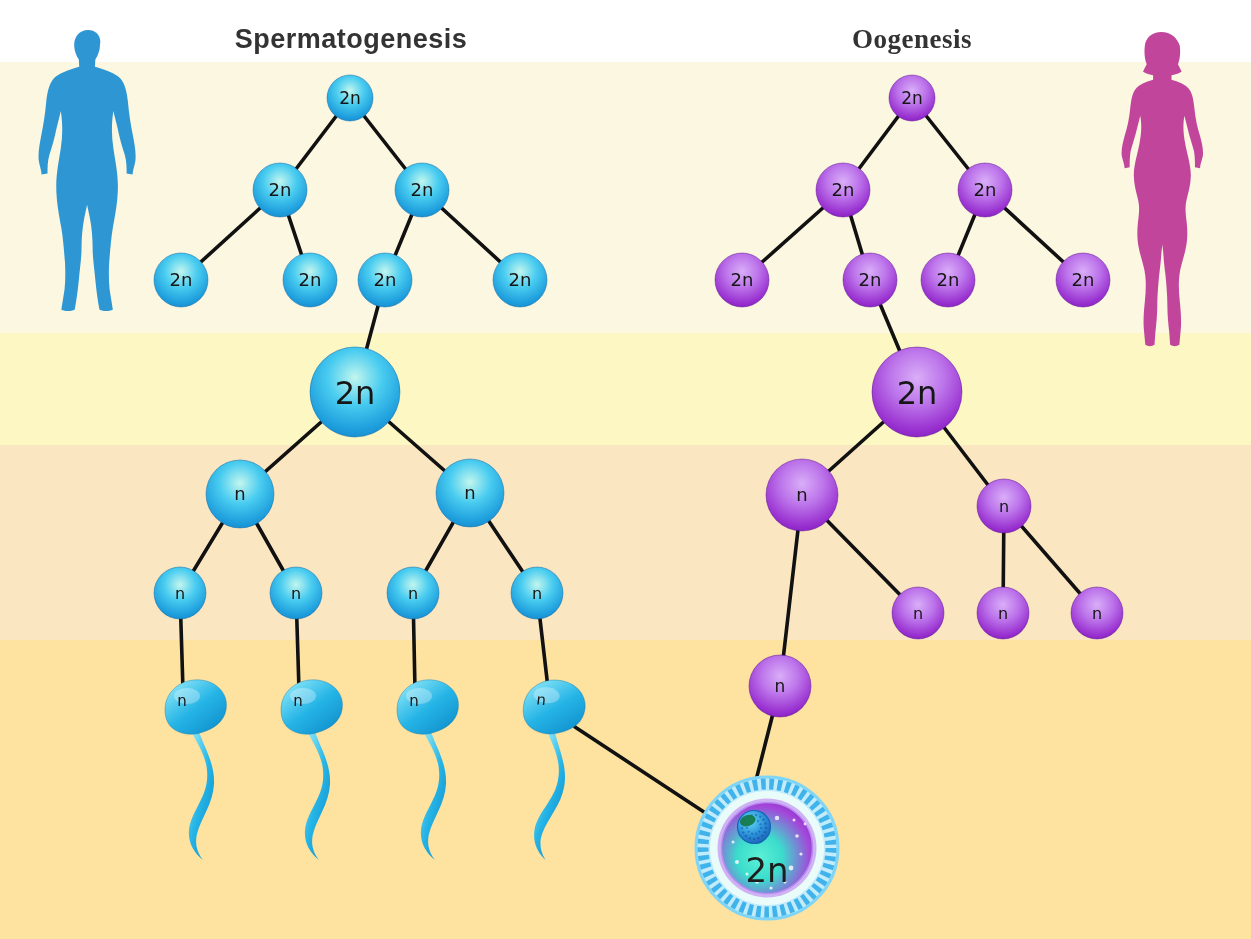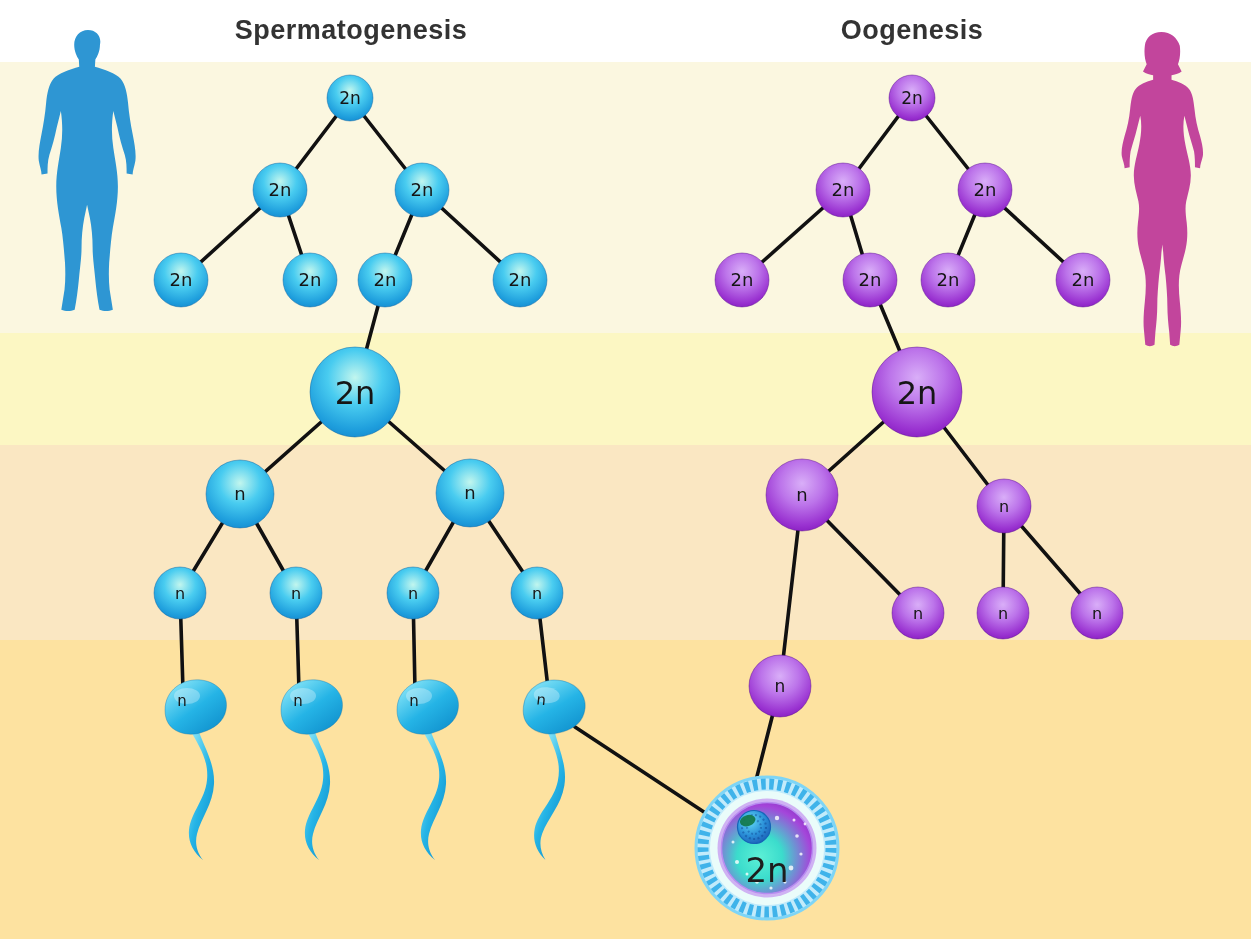--- a/index.html
+++ b/index.html
@@ -1,22 +1,22 @@
 <!DOCTYPE html>
 <html style="--line: #111111; --title: #333333; --male: #2e96d3; --female: #c2459c;"><head>
 <meta charset="utf-8">
 <style>
   html,body{margin:0;padding:0;background:#ffffff;}
   .stage{position:relative;width:1251px;height:939px;background:#ffffff;overflow:hidden;
          font-family:"Liberation Sans",sans-serif;}
   .stage svg{position:absolute;left:0;top:0;}
-  .title{position:absolute;top:15px;transform:translateX(-50%);
+  .title{position:absolute;top:24px;transform:translateX(-50%);
          font-size:27px;font-weight:800;letter-spacing:.5px;color:var(--title,#333);}
   .title-left{left:351px;}
-  .title-right{left:912px;}
+  .title-right{left:912px;font-family:Liberation Serif, serif;}
   .edge{stroke:var(--line,#111);stroke-width:3.6;stroke-linecap:round;}
   .nlabel{font-family:"DejaVu Sans",sans-serif;fill:#161616;text-anchor:middle;font-weight:500;}
   .rim-blue{stroke:rgba(8,96,160,.45);stroke-width:1;}
   .rim-purple{stroke:rgba(84,8,140,.45);stroke-width:1;}
   .sil-male{fill:var(--male,#2e96d3);}
   .sil-female{fill:var(--female,#c2459c);}
   .egg-label{font-family:"DejaVu Sans",sans-serif;font-size:34px;fill:#1d1d1d;text-anchor:middle;font-weight:500;}
 </style>
 </head>
 <body>

